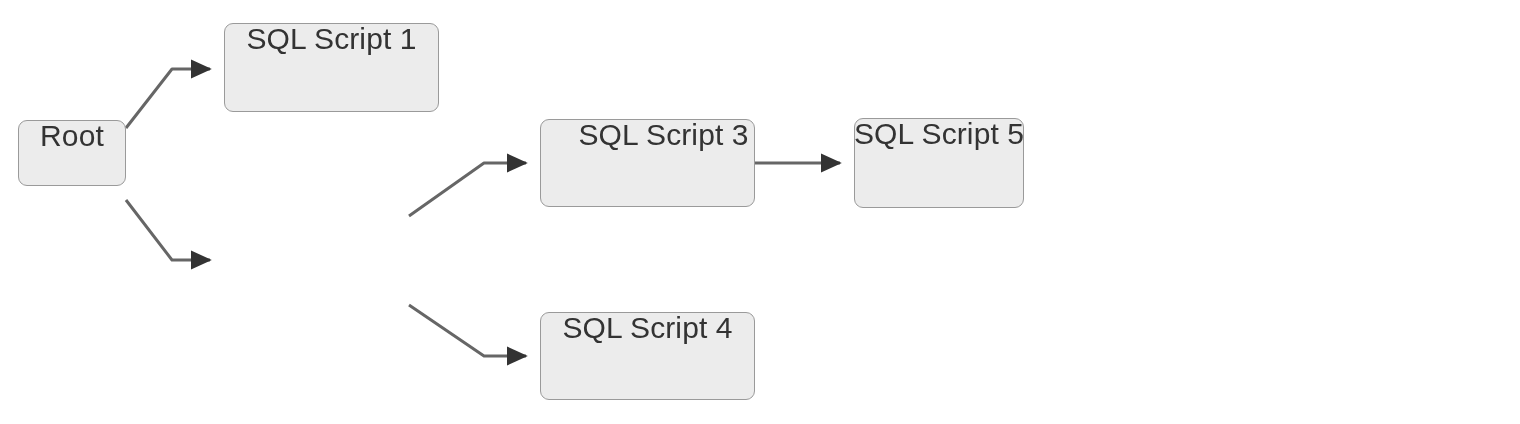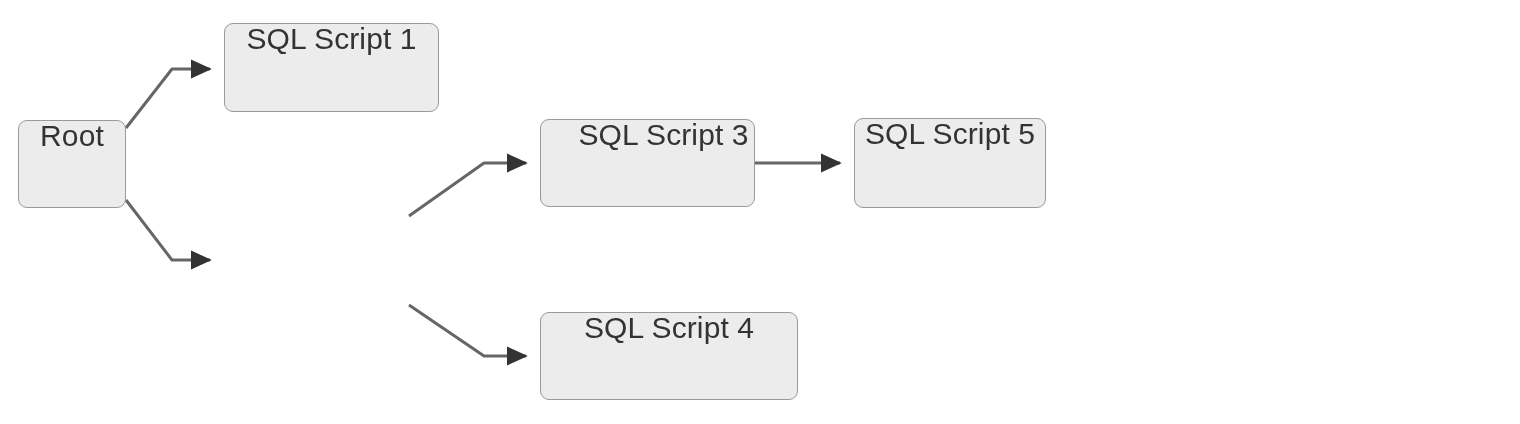--- a/index.html
+++ b/index.html
@@ -60,29 +60,29 @@
     </defs>
     <g id="edges-group">
         <polyline points="126,128 172,69 210,69" fill="none" stroke="#666666" stroke-width="3" stroke-linejoin="round" stroke-linecap="butt" marker-end="url(#arrowhead)"></polyline>
         <polyline points="126,200 172,260 210,260" fill="none" stroke="#666666" stroke-width="3" stroke-linejoin="round" stroke-linecap="butt" marker-end="url(#arrowhead)"></polyline>
         <polyline points="409,216 484,163 526,163" fill="none" stroke="#666666" stroke-width="3" stroke-linejoin="round" stroke-linecap="butt" marker-end="url(#arrowhead)"></polyline>
         <polyline points="409,305 484,356 526,356" fill="none" stroke="#666666" stroke-width="3" stroke-linejoin="round" stroke-linecap="butt" marker-end="url(#arrowhead)"></polyline>
         <polyline points="755,163 840,163" fill="none" stroke="#666666" stroke-width="3" stroke-linejoin="round" stroke-linecap="butt" marker-end="url(#arrowhead)"></polyline>
       </g>
   </svg>
 
-  <div class="graph-node" style="left: 18px; top: 120px; width: 108px; height: 88px; background: rgb(236, 236, 236); border-color: rgb(154, 154, 154);">
+  <div class="graph-node" style="left: 18px; top: 120px; width: 108px; height: 66px; background: rgb(236, 236, 236); border-color: rgb(154, 154, 154);">
     <span class="node-label" style="color: rgb(51, 51, 51);">Root</span>
   </div>
   <div class="graph-node" style="left: 224px; top: 23px; width: 215px; height: 89px; background: rgb(236, 236, 236); border-color: rgb(154, 154, 154);">
     <span class="node-label" style="color: rgb(51, 51, 51);">SQL Script 1</span>
   </div>
   <div class="graph-node" style="left: 540px; top: 119px; width: 215px; height: 88px; background: rgb(236, 236, 236); border-color: rgb(154, 154, 154);">
     <span class="node-label" style="color: rgb(51, 51, 51); margin-left: 32px;">SQL Script 3</span>
   </div>
-  <div class="graph-node" style="left: 540px; top: 312px; width: 258px; height: 88px; background: rgb(236, 236, 236); border-color: rgb(154, 154, 154);">
+  <div class="graph-node" style="left: 540px; top: 312px; width: 215px; height: 88px; background: rgb(236, 236, 236); border-color: rgb(154, 154, 154);">
     <span class="node-label" style="color: rgb(51, 51, 51);">SQL Script 4</span>
   </div>
-  <div class="graph-node" style="left: 854px; top: 118px; width: 192px; height: 90px; background: rgb(236, 236, 236); border-color: rgb(154, 154, 154);">
+  <div class="graph-node" style="left: 854px; top: 118px; width: 170px; height: 90px; background: rgb(236, 236, 236); border-color: rgb(154, 154, 154);">
     <span class="node-label" style="color: rgb(51, 51, 51);">SQL Script 5</span>
   </div>
 
 </div>
 
 </body></html>

